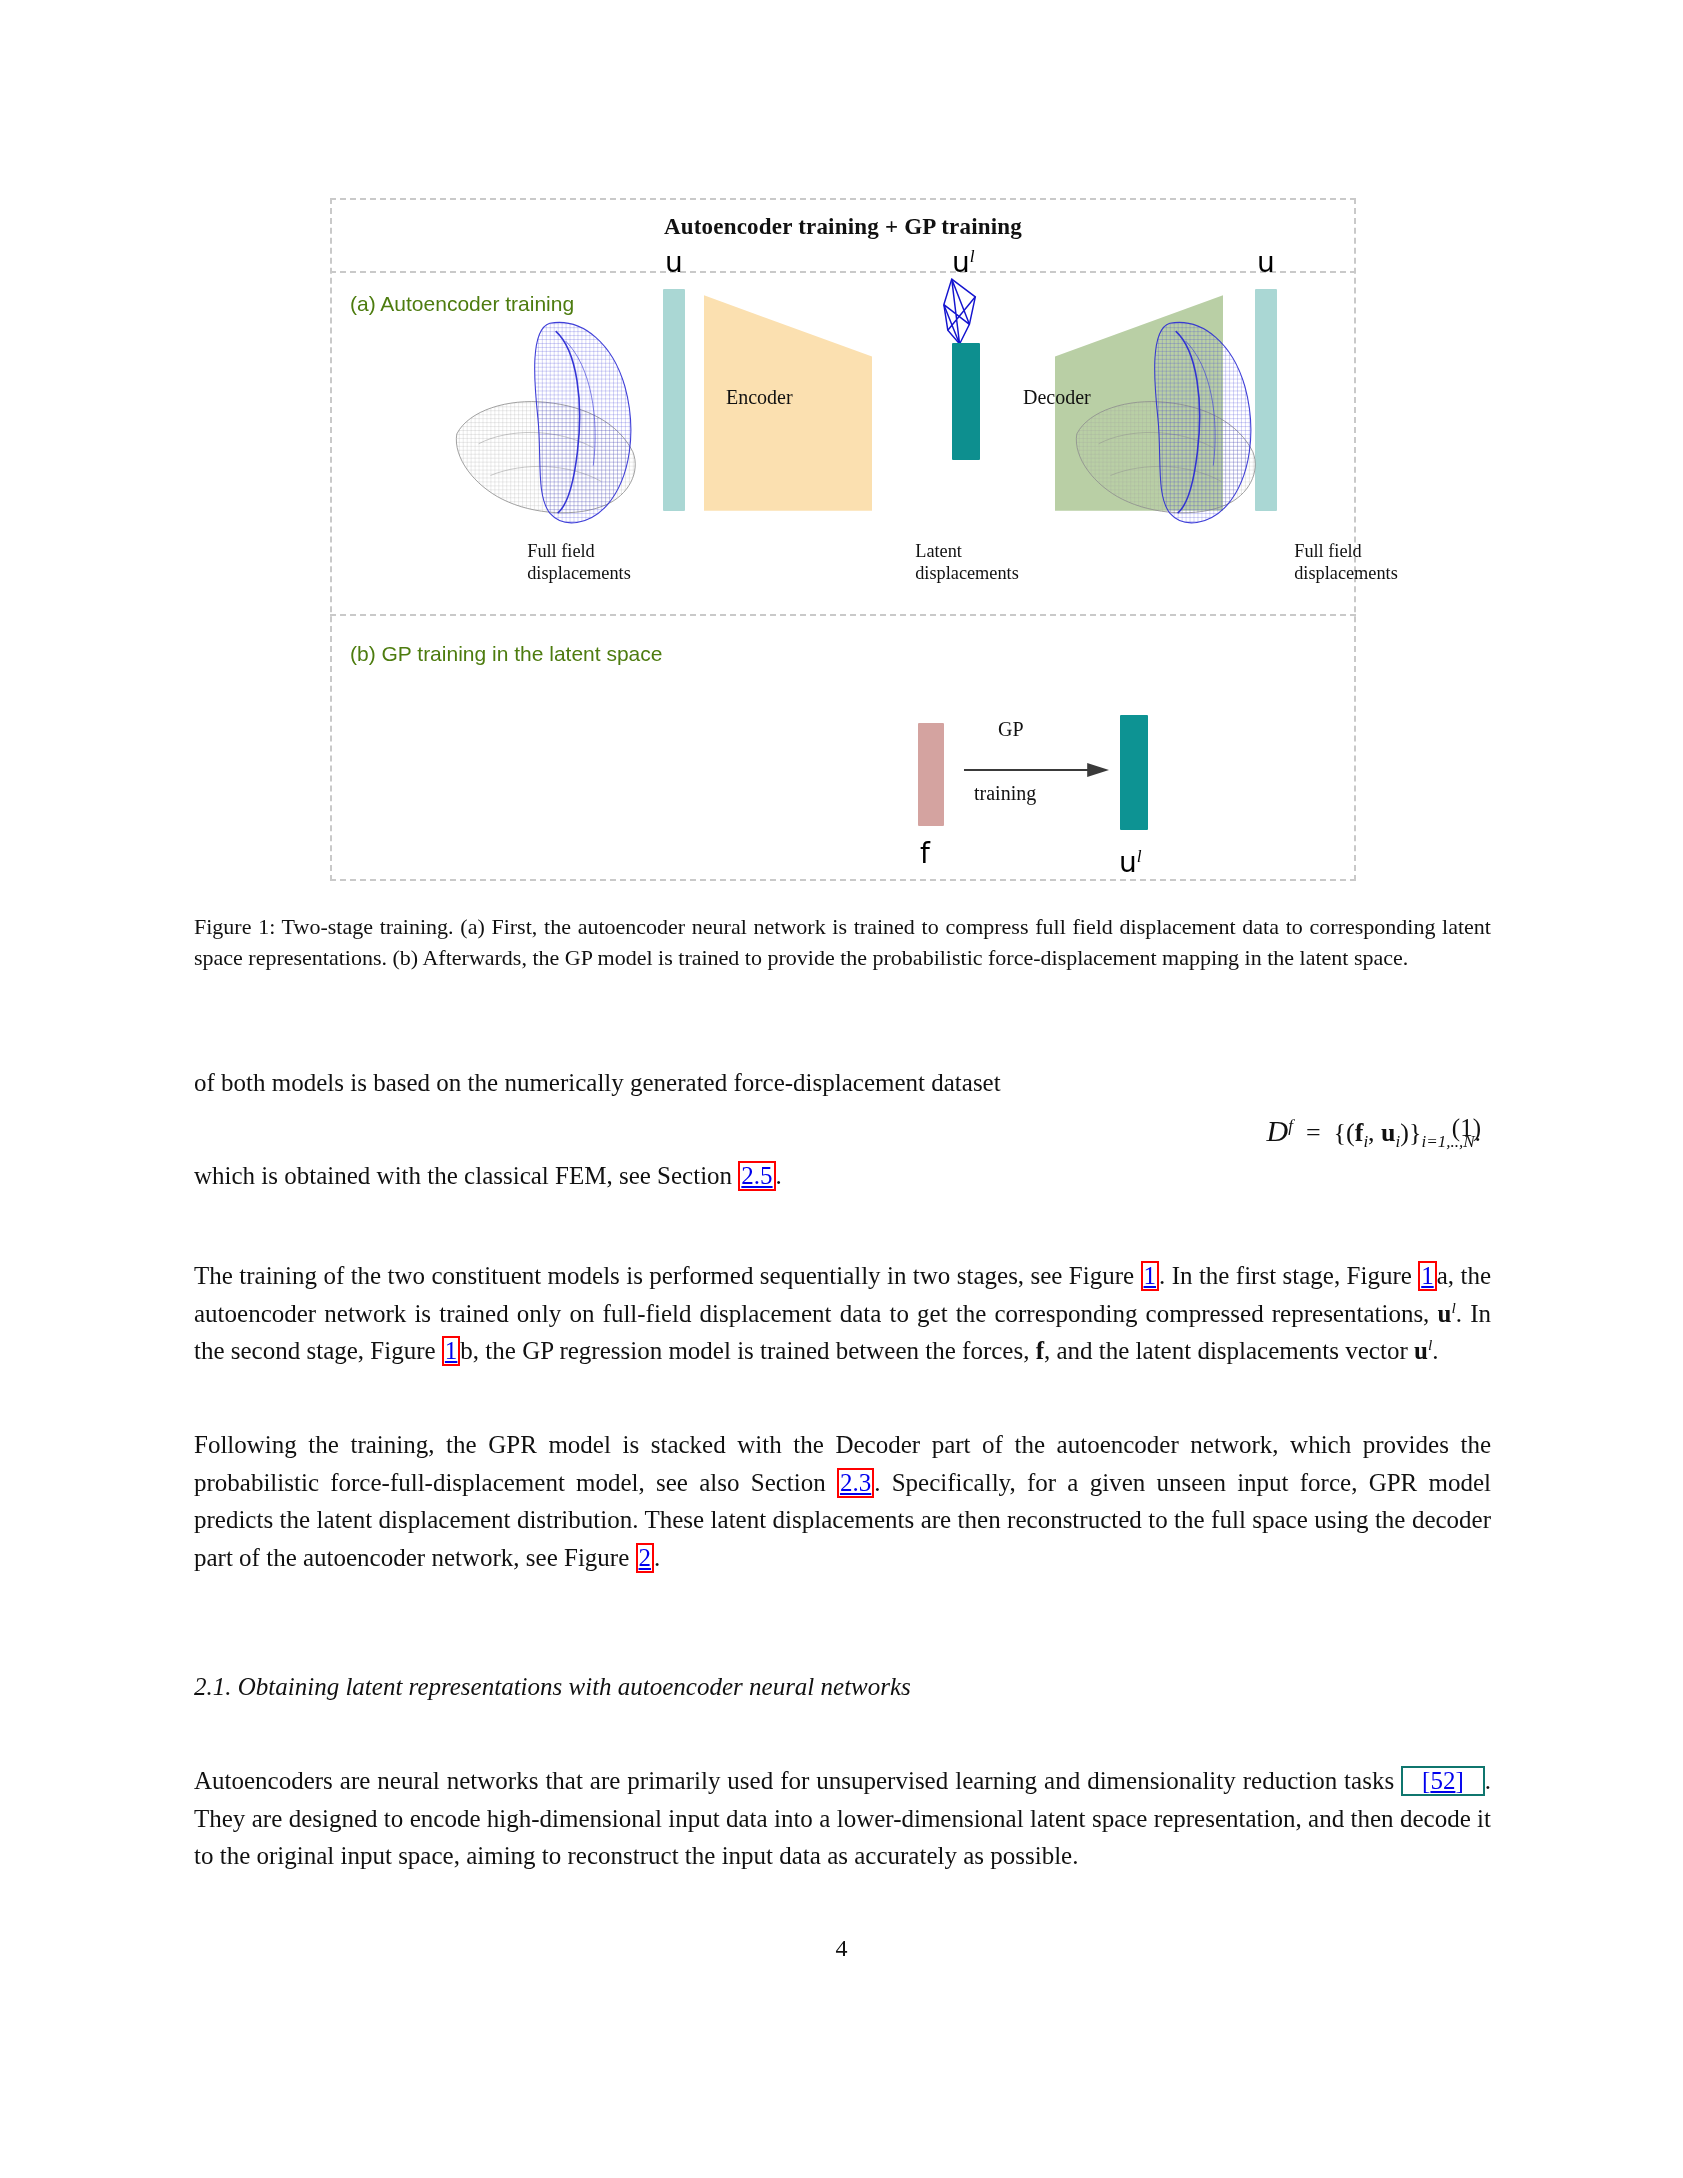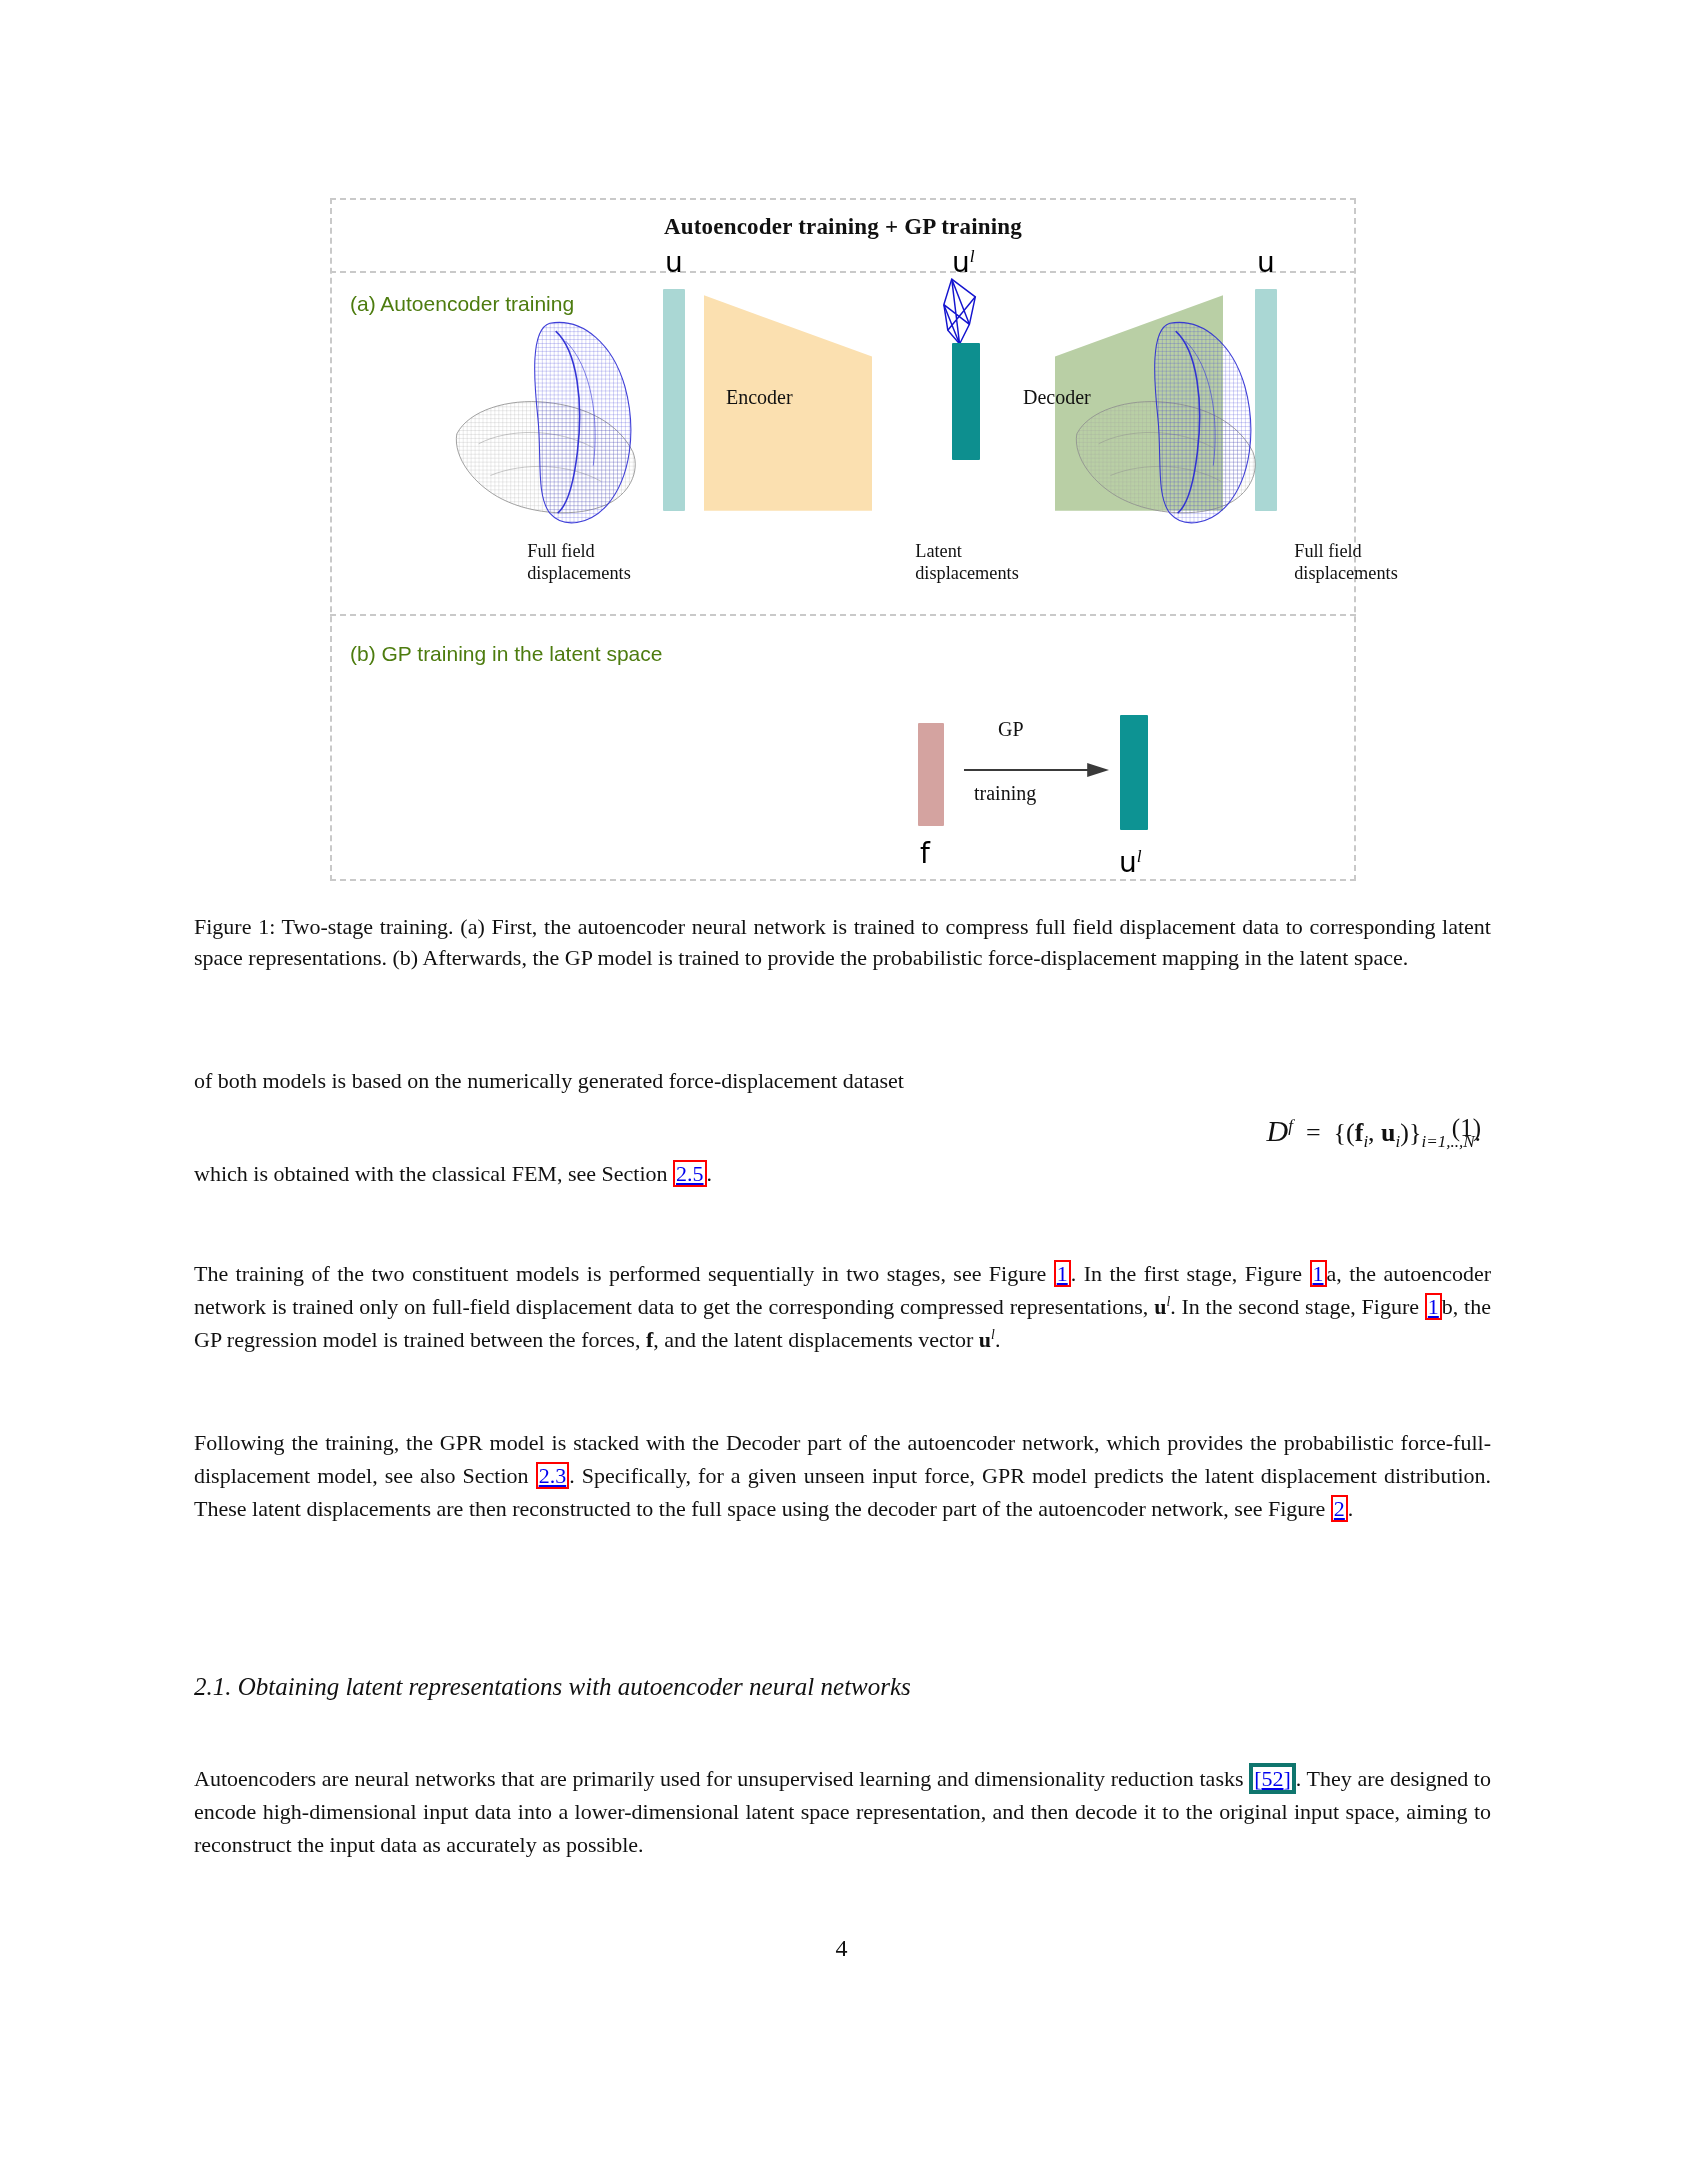--- a/index.html
+++ b/index.html
@@ -152,21 +152,21 @@
     width: 1297px;
     font-size: 22px;
     line-height: 1.42;
     text-align: justify;
     font-family: "Liberation Serif", serif;
   }
   .body-para {
     position: absolute;
     left: 194px;
     width: 1297px;
-    font-size: 22px;
+    font-size: 25px;
     line-height: 1.5;
     text-align: justify;
     font-family: "Liberation Serif", serif;
   }
   .p1 { top: 1064px; }
   .p2 { top: 1157px; }
   .p3 { top: 1257px; }
   .p4 { top: 1426px; }
   .sec-heading {
     position: absolute;
@@ -200,22 +200,22 @@
   .sup-i { font-size: 17px; vertical-align: super; font-style: italic; }
 
   .link-red {
     border: 2px solid #ff0000;
     padding: 0 1px;
     display: inline-block;
     line-height: 1.05;
     box-sizing: border-box;
   }
   .link-green {
-    border: 4px solid #0f766e;
-    padding: 0 1px;
+    border: 2px solid #0f766e;
+    padding: 0 19px;
     display: inline-block;
     line-height: 1.05;
     box-sizing: border-box;
   }
   .page-num {
     position: absolute;
     left: 0;
     width: 100%;
     top: 1935px;
     text-align: center;

